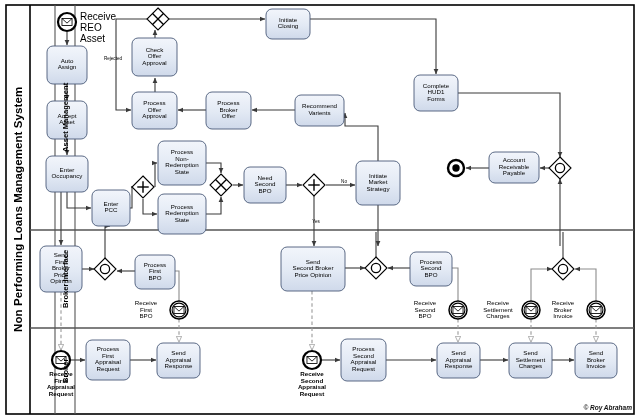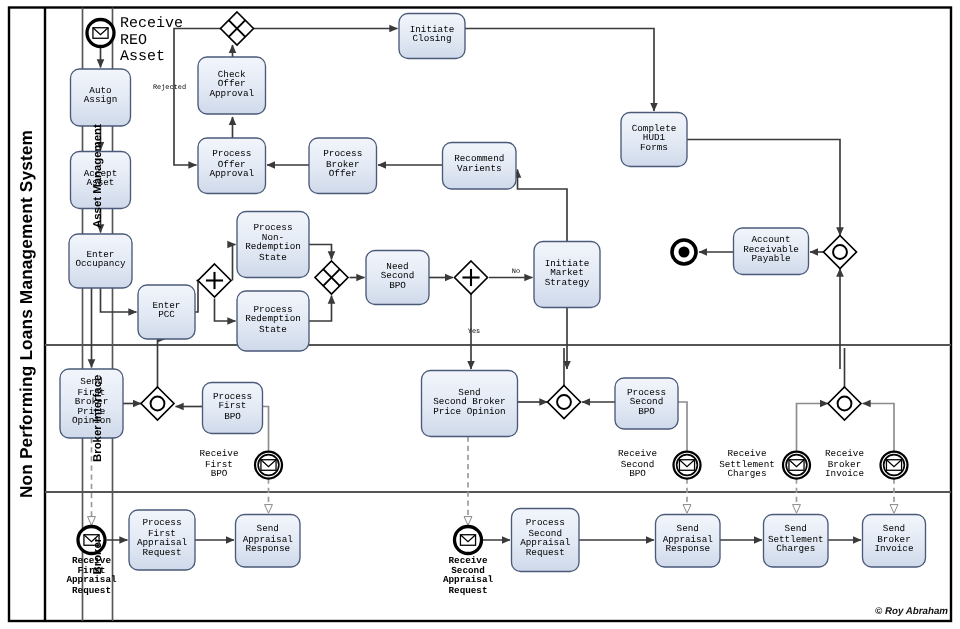--- a/index.html
+++ b/index.html
@@ -1,19 +1,19 @@
 <!DOCTYPE html>
 <html><head>
 <meta charset="utf-8">
 <style>
   html,body{margin:0;padding:0;background:#ffffff;}
   body{font-family:"Liberation Sans", sans-serif;}
   #canvas{position:relative;width:640px;height:419px;background:#ffffff;overflow:hidden;}
   #bpmn-svg{position:absolute;left:0;top:0;width:640px;height:419px;}
-  .lbl{position:absolute;text-align:center;line-height:1.05;color:#000;pointer-events:none;font-family:Liberation Mono, monospace;}
+  .lbl{position:absolute;text-align:center;line-height:1.05;color:#000;pointer-events:none;}
   .task-label{font-size:6.2px;}
   .event-label{font-size:6.2px;}
   .flow-label{font-size:4.6px;}
   .start-label{font-size:10px;text-align:left;line-height:1.12;}
   .bold{font-weight:bold;}
   .lane-title{position:absolute;font-weight:bold;color:#000;
       writing-mode:vertical-rl;transform:rotate(180deg);
       display:flex;align-items:center;justify-content:center;}
   #pool-title{font-size:11.5px;letter-spacing:.1px;}
   .lane-name{font-size:7.6px;}

